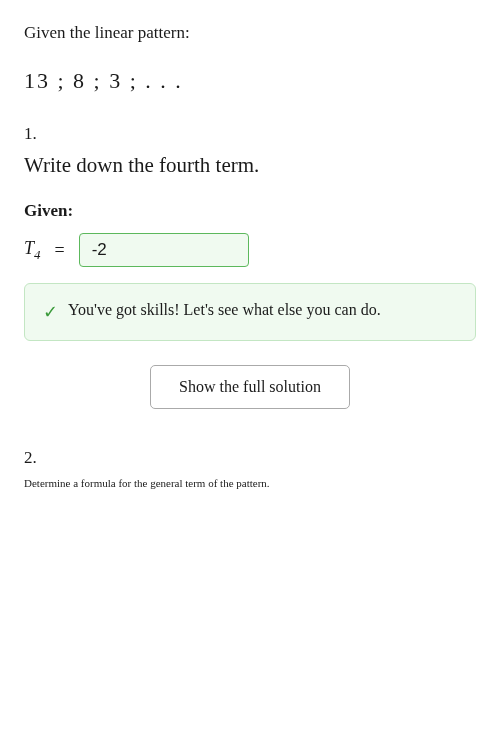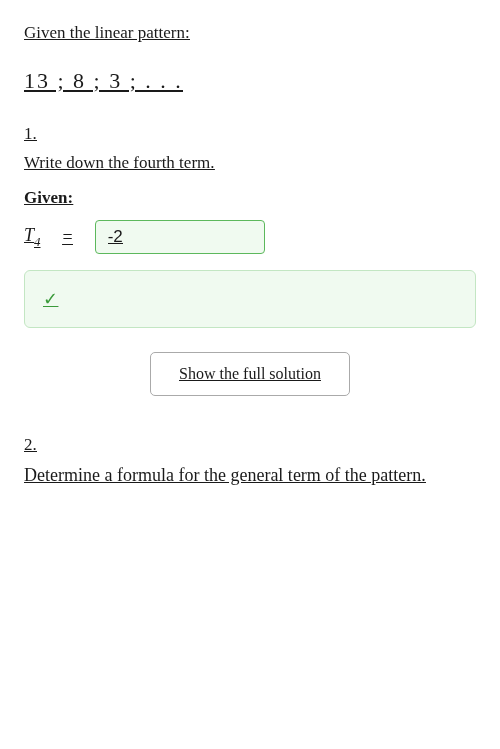--- a/index.html
+++ b/index.html
@@ -1,19 +1,18 @@
 <!DOCTYPE html>
 <html><head>
   <meta charset="utf-8">
   <style>
     * {
       box-sizing: border-box;
       margin: 0;
       padding: 0;
-      text-decoration: underline;
     }
 
     body {
       font-family: 'Georgia', serif;
       background: #ffffff;
       color: #1a1a1a;
       width: 500px;
       min-height: 749px;
       padding: 20px 24px;
       font-size: 17px;
@@ -31,34 +30,34 @@
       margin: 18px 0 24px 0;
       letter-spacing: 2px;
     }
 
     .question-number {
       font-size: 17px;
       margin-bottom: 4px;
     }
 
     .question-text {
-      font-size: 17px;
-      margin-bottom: 9px;
+      font-size: 21px;
+      margin-bottom: 16px;
     }
 
     .answer-label {
       font-weight: bold;
       font-size: 17px;
       margin-bottom: 10px;
     }
 
     .answer-row {
       display: flex;
       align-items: center;
-      gap: 18px;
+      gap: 10px;
       margin-bottom: 16px;
     }
 
     .t4-label {
       font-size: 18px;
       font-style: italic;
     }
 
     .t4-label sub {
       font-size: 13px;
@@ -120,21 +119,21 @@
     .section-divider {
       margin-top: 10px;
     }
 
     .question-number-2 {
       font-size: 17px;
       margin-bottom: 4px;
     }
 
     .question-text-2 {
-      font-size: 18px;
+      font-size: 11px;
     }
   </style>
 </head>
 <body>
 
 <p class="intro-text">Given the linear pattern:</p>
 
 <div class="pattern-display">13 ;  8 ;  3 ;  . . .</div>
 
 <p class="question-number">1.</p>
@@ -145,20 +144,21 @@
 <div class="answer-row">
   <span class="t4-label">
     <span>T</span><sub>4</sub>
   </span>
   <span class="equals-sign">=</span>
   <input class="answer-input" type="text" value="-2" readonly="" style="">
 </div>
 
 <div class="success-box">
   <span class="checkmark-icon">✓</span>
+  <span class="success-text">You've got skills! Let's see what else you can do.</span>
 </div>
 
 <button class="show-solution-btn">Show the full solution</button>
 
 <div class="section-divider">
   <p class="question-number-2">2.</p>
   <p class="question-text-2">Determine a formula for the general term of the pattern.</p>
 </div>
 
 </body></html>

